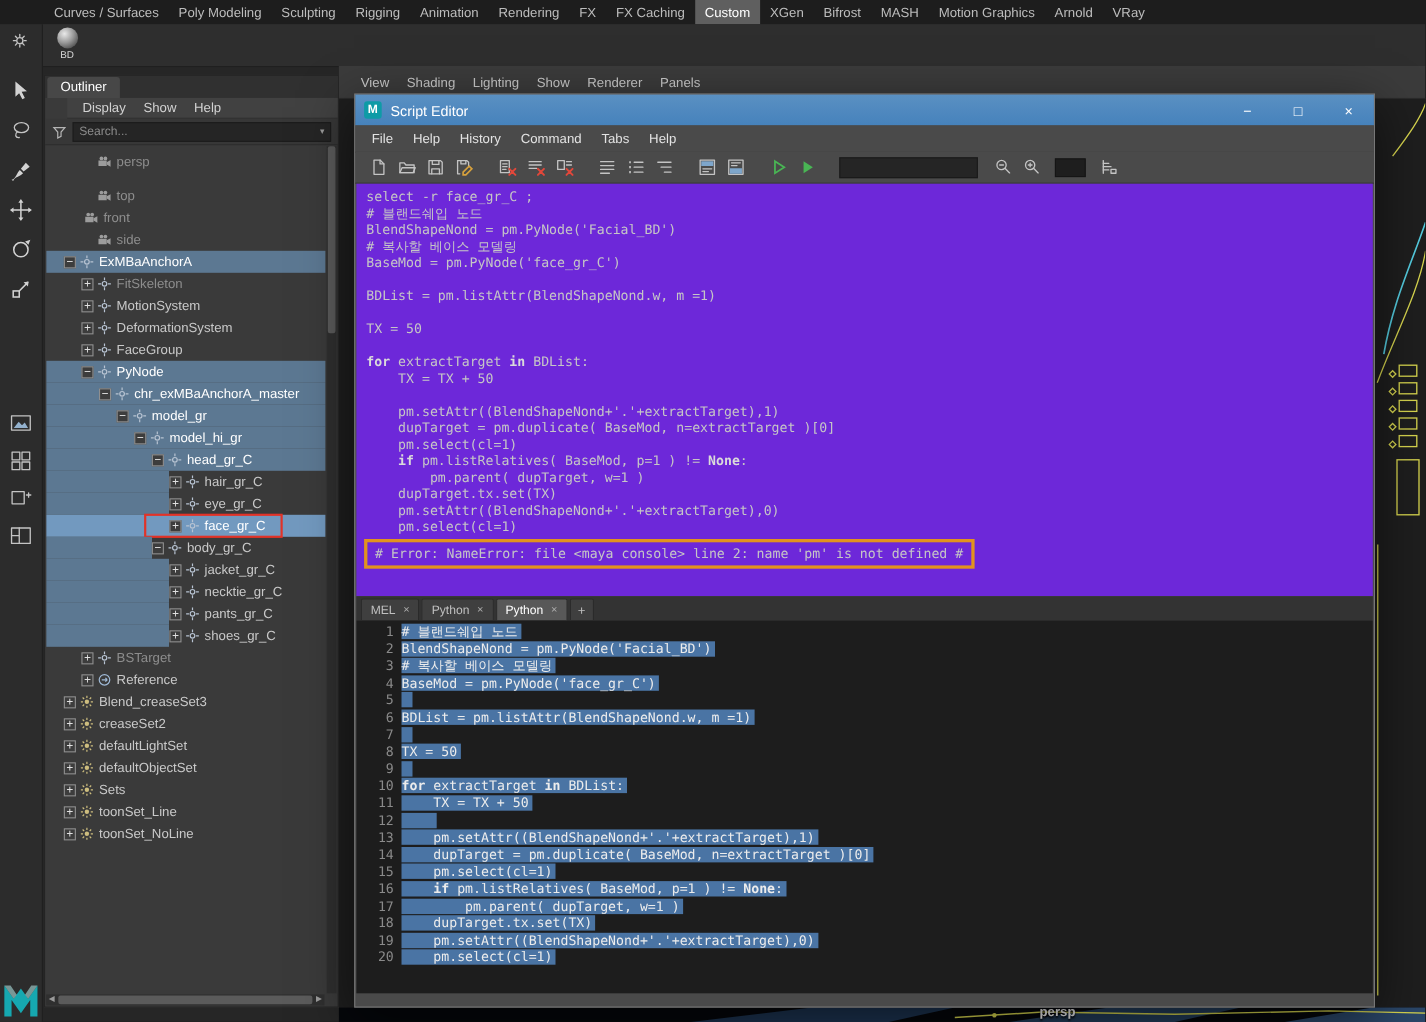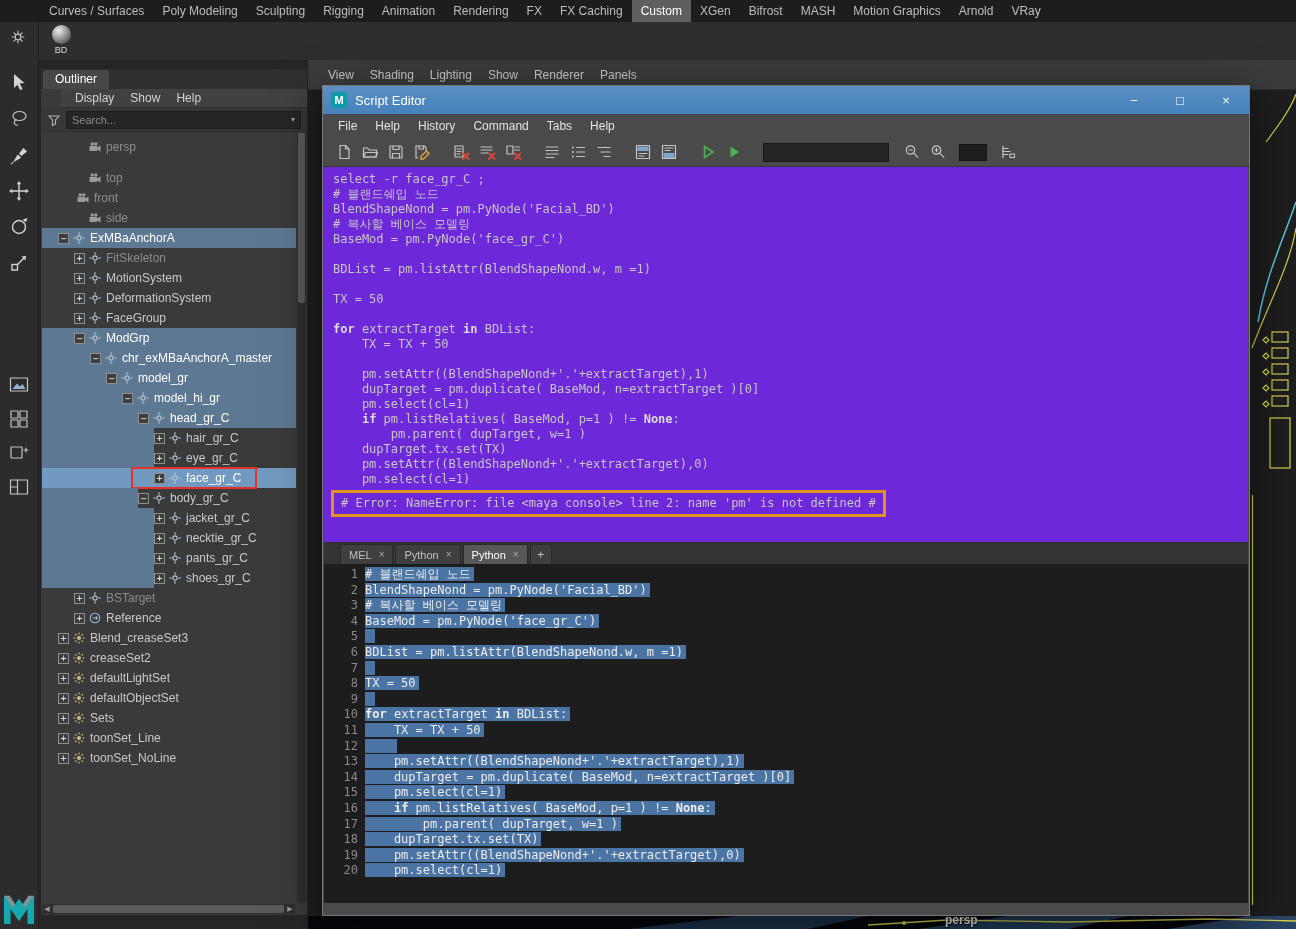--- a/index.html
+++ b/index.html
@@ -92,21 +92,21 @@
   .tb-search{width:116px;height:17px;background:#252525;border:1px solid #1a1a1a;margin:0 10px 0 16px;
              color:#ddd;font-size:11px;padding:0 4px;outline:none;}
   .tb-mini{width:26px;height:15px;background:#1e1e1e;border:1px solid #151515;margin:0 8px 0 8px;}
   .se-history{position:absolute;top:81px;left:1px;right:1px;height:375px;background:#6d28d9;color:#c6c6c6;
               font-family:"DejaVu Sans Mono",monospace;font-size:12px;line-height:15px;padding:5px 0 0 9px;
               box-sizing:border-box;white-space:pre;overflow:hidden;}
   .hline{height:15px;}
   .hline b{font-weight:bold;color:#dadada;}
   .err-box{display:inline-block;border:3px solid var(--aorange);padding:3px 7px;margin-top:3px;margin-left:-2px;}
   .se-tabbar{position:absolute;top:456px;left:1px;right:1px;height:22px;background:#333333;display:flex;
-             align-items:flex-end;padding-left:16px;box-sizing:border-box;}
+             align-items:flex-end;padding-left:4px;box-sizing:border-box;}
   .tab{height:19px;background:#3f3f3f;border:1px solid #2a2a2a;border-bottom:none;display:flex;
        align-items:center;padding:0 8px;margin-right:2px;font-size:11px;color:#c0c0c0;border-radius:2px 2px 0 0;}
   .tab.active{background:#585858;color:#fff;}
   .tab .x{margin-left:7px;color:#aaa;font-size:10px;}
   .tab-plus{width:20px;height:19px;display:flex;align-items:center;justify-content:center;font-size:12px;
             color:#c0c0c0;background:#3f3f3f;border:1px solid #2a2a2a;border-bottom:none;border-radius:2px 2px 0 0;}
   .se-input{position:absolute;top:478px;left:1px;right:1px;bottom:12px;background:#1d1d1d;
             font-family:"DejaVu Sans Mono",monospace;font-size:12px;line-height:15.6px;padding-top:3px;overflow:hidden;}
   .iline{height:15.6px;display:flex;}
   .gut{width:34px;text-align:right;color:#8a8a8a;flex:none;padding-right:7px;}
@@ -352,21 +352,21 @@
               <path stroke="#b7c3d2" stroke-width="1.1" d="M7 1.2v2.6M7 10.2v2.6M1.2 7h2.6M10.2 7h2.6"></path>
             </svg></span>
           <span class="ol-label">FaceGroup</span>
         </div>
         <div class="ol-row state-hl" style="padding-left: 32px;">
           <span class="exp">−</span>
           <span class="ol-ico"><svg viewBox="0 0 14 14">
               <circle stroke="#b7c3d2" fill="none" stroke-width="1.1" cx="7" cy="7" r="2.1"></circle>
               <path stroke="#b7c3d2" stroke-width="1.1" d="M7 1.2v2.6M7 10.2v2.6M1.2 7h2.6M10.2 7h2.6"></path>
             </svg></span>
-          <span class="ol-label">ModGrp</span>
+          <span class="ol-label">PyNode</span>
         </div>
         <div class="ol-row state-hl" style="padding-left: 48px;">
           <span class="exp">−</span>
           <span class="ol-ico"><svg viewBox="0 0 14 14">
               <circle stroke="#b7c3d2" fill="none" stroke-width="1.1" cx="7" cy="7" r="2.1"></circle>
               <path stroke="#b7c3d2" stroke-width="1.1" d="M7 1.2v2.6M7 10.2v2.6M1.2 7h2.6M10.2 7h2.6"></path>
             </svg></span>
           <span class="ol-label">chr_exMBaAnchorA_master</span>
         </div>
         <div class="ol-row state-hl" style="padding-left: 64px;">

